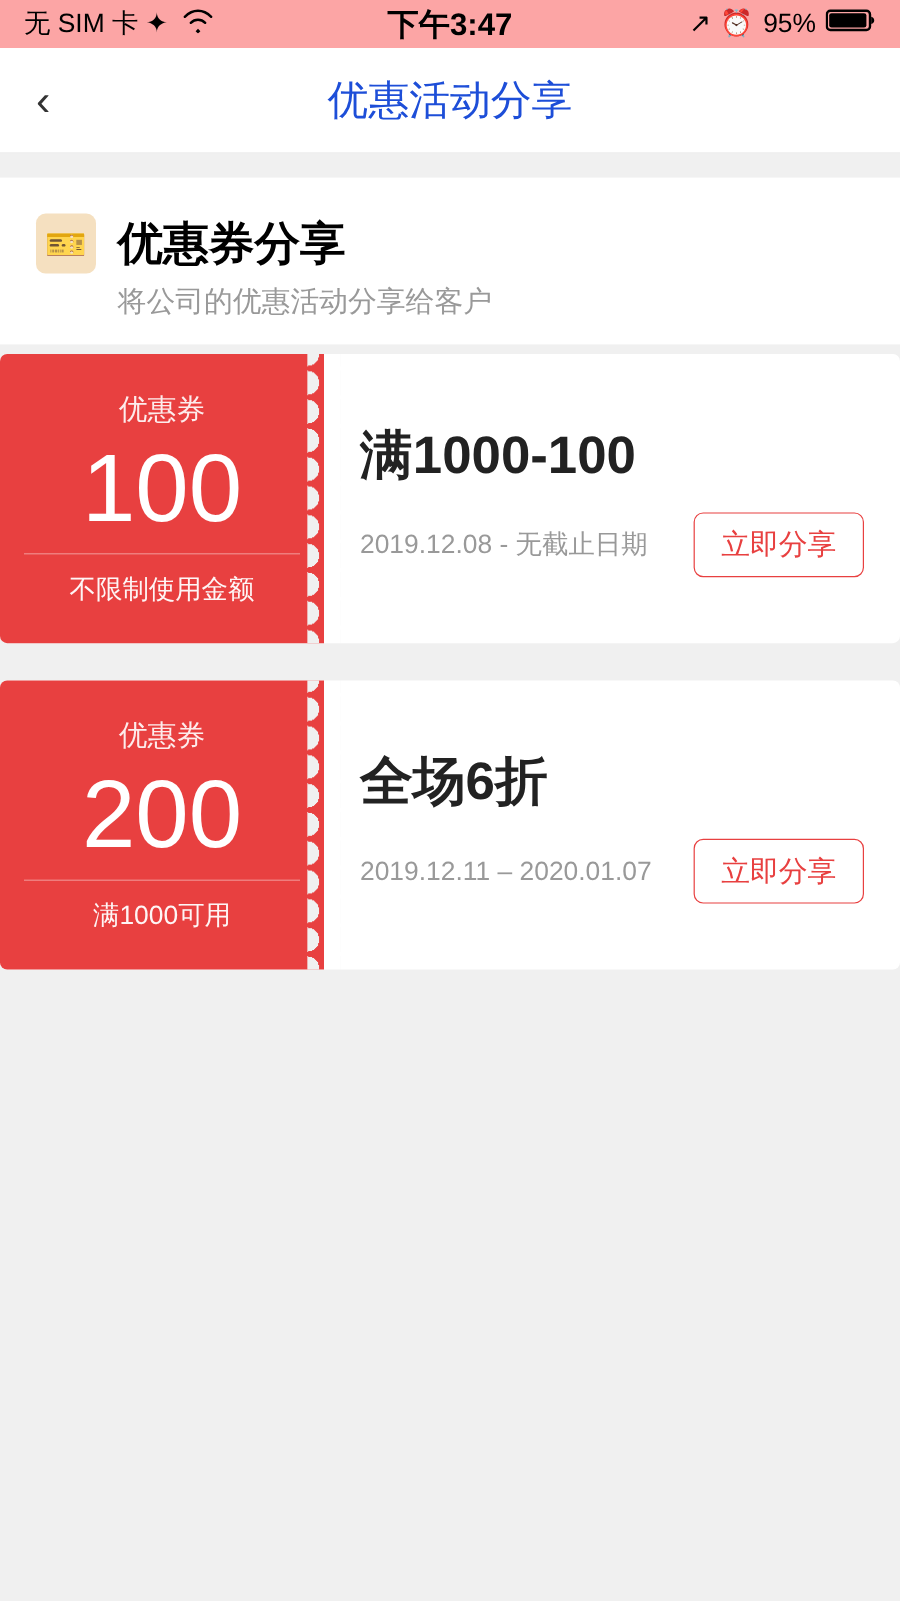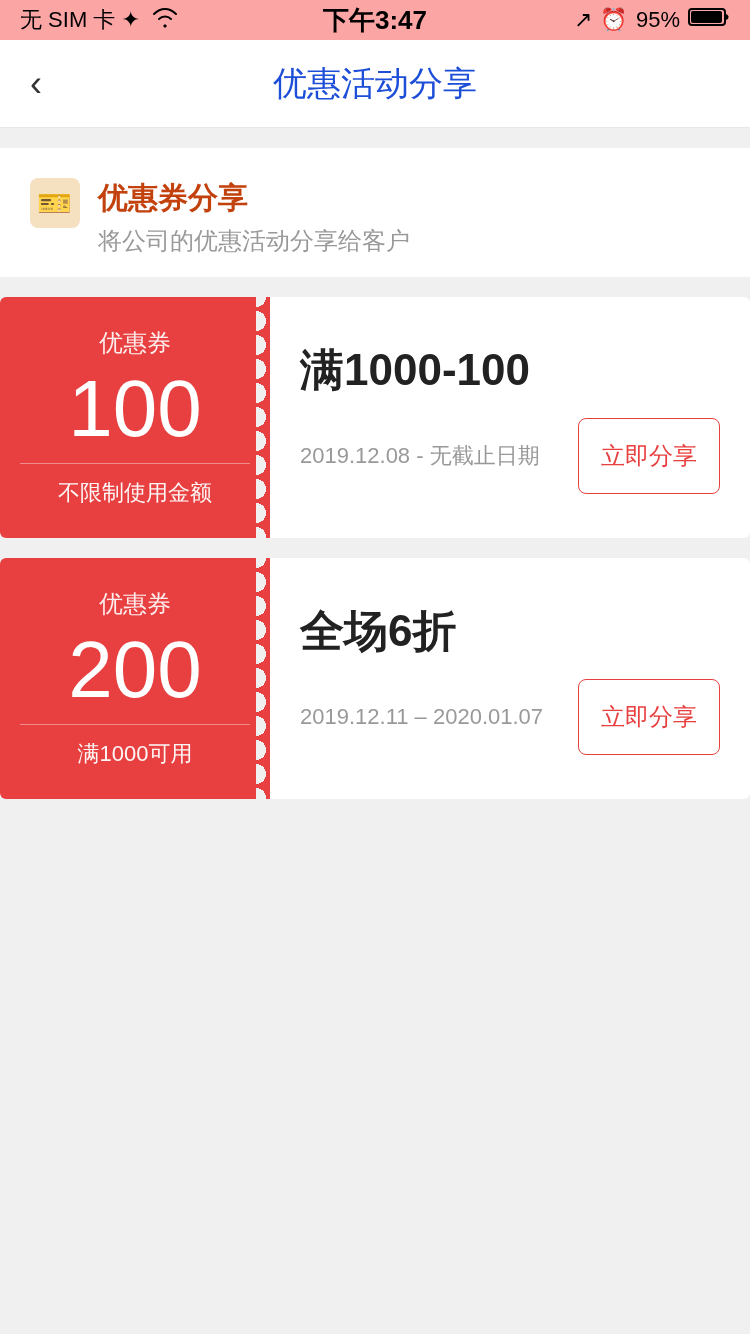--- a/index.html
+++ b/index.html
@@ -83,36 +83,36 @@
       background: #f5e0c0;
       border-radius: 8px;
       display: flex;
       align-items: center;
       justify-content: center;
       font-size: 28px;
       flex-shrink: 0;
     }
     .section-text-block {}
     .section-title {
-      font-size: 30px;
+      font-size: 38px;
       font-weight: 600;
-      color: #c2410c;
+      color: #000000;
     }
     .section-subtitle {
       font-size: 24px;
       color: #999;
       margin-top: 6px;
     }
 
     
     .coupons-list {
-      margin-top: 20px;
+      margin-top: 8px;
       display: flex;
       flex-direction: column;
-      gap: 0;
+      gap: 11px;
     }
 
     .coupon-card {
       background: #fff;
       display: flex;
       align-items: stretch;
       margin-bottom: 20px;
       border-radius: 6px;
       overflow: visible;
       position: relative;
@@ -192,21 +192,21 @@
       gap: 12px;
     }
     .coupon-date {
       font-size: 22px;
       color: #999;
       flex-shrink: 0;
     }
     .share-btn {
       border: 1.5px solid #e84040;
       border-radius: 8px;
-      padding: 21px 22px;
+      padding: 10px 22px;
       font-size: 24px;
       color: #e84040;
       background: #fff;
       cursor: pointer;
       white-space: nowrap;
       flex-shrink: 0;
     }
   </style>
 </head>
 <body>

